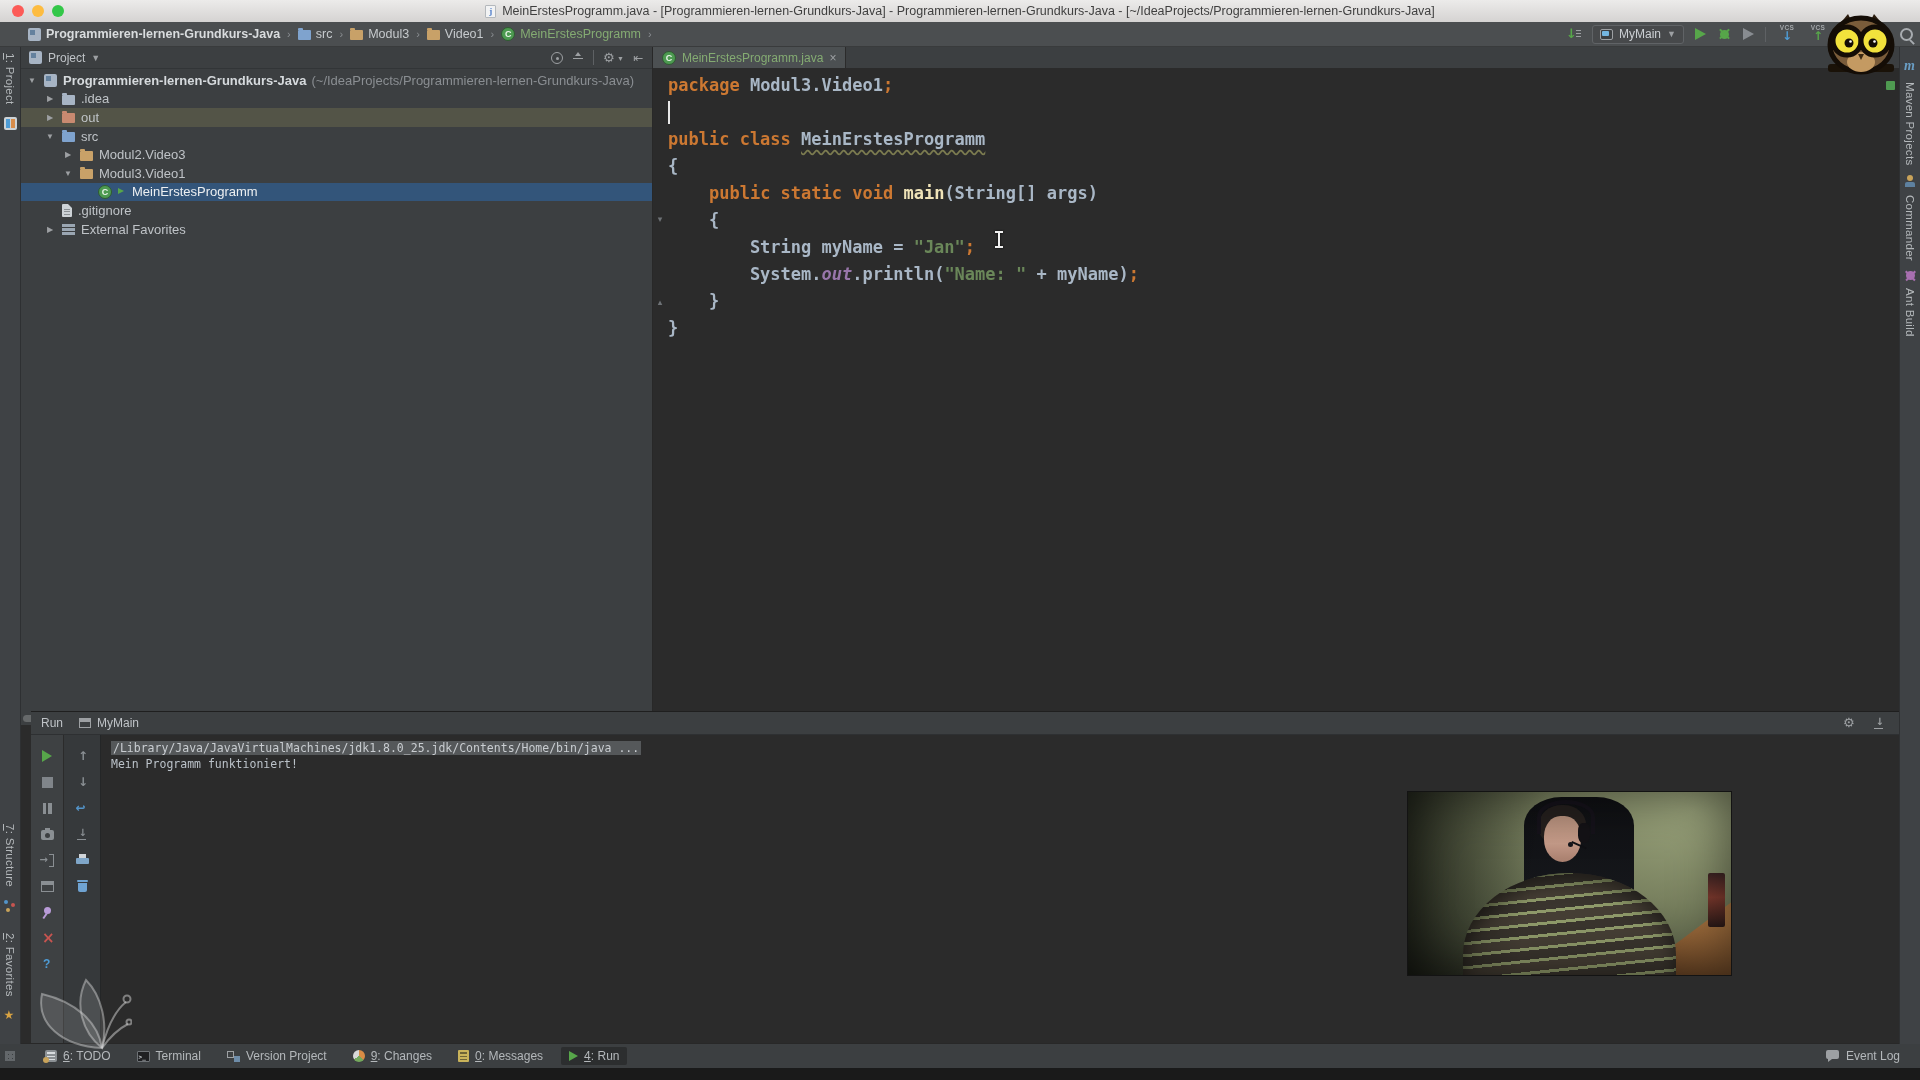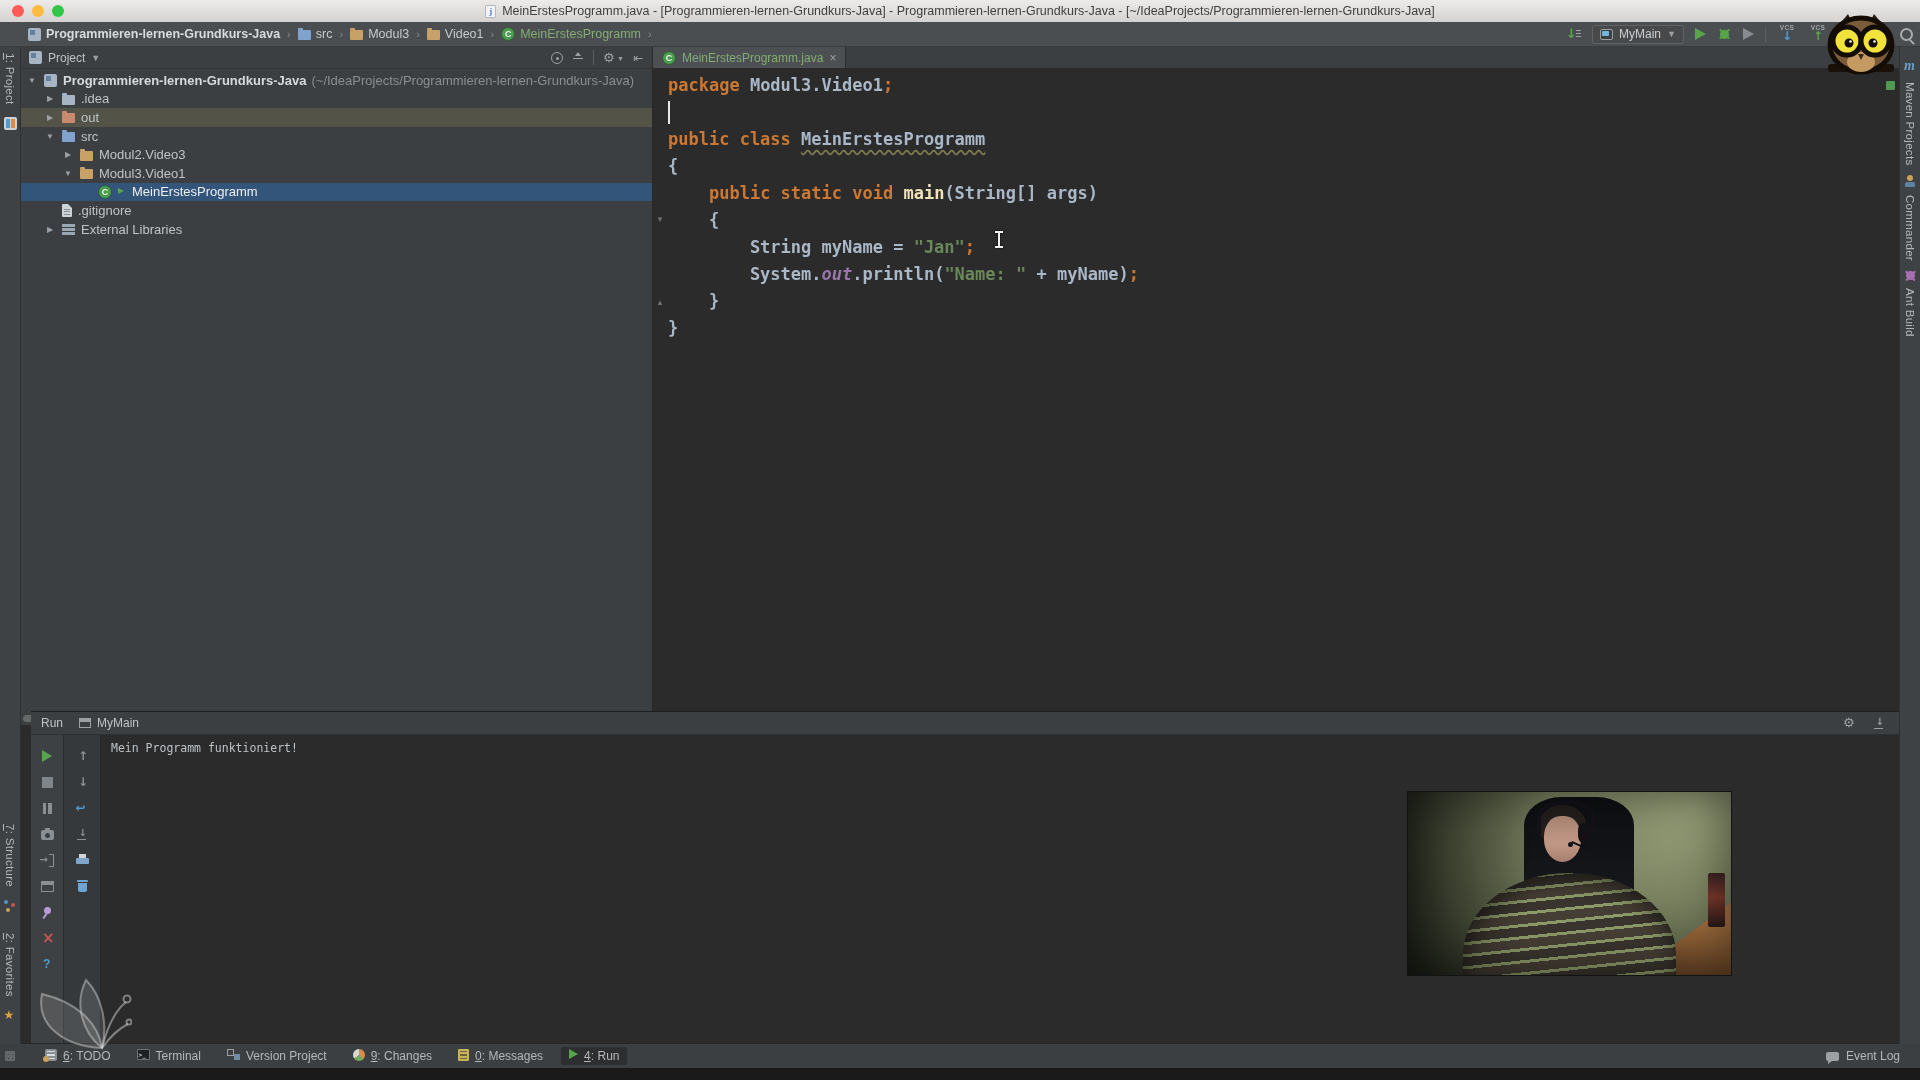--- a/index.html
+++ b/index.html
@@ -82,24 +82,24 @@
   .tbcol.c2{background:#36393B;border-right:1px solid #242627;width:36px}
   .tbtn{height:26px;display:flex;align-items:center;justify-content:center;width:100%}
   .console{flex:1;padding:5px 0 0 10px;font-family:"DejaVu Sans Mono",monospace;font-size:11.5px;line-height:16px;
            color:#BBC2C9;white-space:pre}
   .console .hl{background:#55585A;color:#C9CDD1;padding:0 2px}
   
   .statusbar{position:absolute;left:0;right:0;bottom:0;height:24px;background:#3C3F41;border-top:1px solid #282828;
              display:flex;align-items:center;font-size:12px;color:#B4B8BB}
   .sb-corner{margin-left:5px}
   .sb-items{display:flex;align-items:center;gap:10px;margin-left:22px}
-  .sbitem{display:flex;align-items:flex-start;gap:6px;padding:2px 8px;border-radius:2px;white-space:nowrap}
+  .sbitem{display:flex;align-items:center;gap:6px;padding:2px 8px;border-radius:2px;white-space:nowrap}
   .sbitem.active{background:#2C2E2F}
   .sbitem u{text-decoration:underline}
-  .sb-right{margin-left:auto;display:flex;align-items:center;gap:7px;padding-right:20px}
+  .sb-right{margin-left:auto;display:flex;gap:7px;padding-right:20px}
   
   .webcam{position:absolute;left:1408px;top:792px;width:323px;height:183px;overflow:hidden;background:#30342a;
           box-shadow:0 0 0 1px rgba(0,0,0,.55);z-index:5}
   .cam-bg{position:absolute;inset:0;background:radial-gradient(ellipse at 88% 10%,#9BA47C 0%,#7A8260 38%,#4E553F 72%,#23261D 105%)}
   .cam-vig{position:absolute;inset:0;box-shadow:inset 0 0 55px rgba(0,0,0,.55);
            background:linear-gradient(100deg,rgba(0,0,0,.5),rgba(0,0,0,0) 40%)}
   .cam-desk{position:absolute;right:0;bottom:0;width:30%;height:45%;
             background:linear-gradient(15deg,#5E3C20,#A4713F 70%,#B07B44);
             clip-path:polygon(0 100%,100% 12%,100% 100%)}
   .cam-bottle{position:absolute;right:2%;top:44%;width:5%;height:30%;border-radius:2px;
@@ -399,21 +399,21 @@
           <span class="tlabel">MeinErstesProgramm</span>
         </div>
         <div class="trow" style="padding-left: 22px;">
           <span class="exp"></span>
           <span class="ic ic-file"></span>
           <span class="tlabel">.gitignore</span>
         </div>
         <div class="trow" style="padding-left: 22px;">
           <span class="exp">▶</span>
           <span class="ic ic-lib"></span>
-          <span class="tlabel">External Libraries</span>
+          <span class="tlabel">External Favorites</span>
         </div>
       </div>
     <div class="hscroll"></div>
   </div>
 
   <div class="tabbar">
     <div class="tab">
       <span class="ic ic-class"></span>
       <span>MeinErstesProgramm.java</span>
       <span class="tab-close">×</span>
@@ -489,21 +489,21 @@
           <span class="tbtn">
             <span class="ic ic-scrollend"></span>
           </span>
           <span class="tbtn">
             <span class="ic ic-printer"></span>
           </span>
           <span class="tbtn">
             <span class="ic ic-trash"></span>
           </span>
         </div>
-      <div class="console" id="console"><div><span>Mein Programm funktioniert!</span></div></div>
+      <div class="console" id="console"><div><span class="hl">/Library/Java/JavaVirtualMachines/jdk1.8.0_25.jdk/Contents/Home/bin/java ...</span></div><div><span>Mein Programm funktioniert!</span></div></div>
     </div>
   </div>
 
   <div class="statusbar">
     <span class="ic ic-grid sb-corner"></span>
     <div class="sb-items" id="sb-items">
         <span class="sbitem">
           <span class="ic ic-todo"></span>
           <span><u>6</u>: TODO</span>
         </span>

